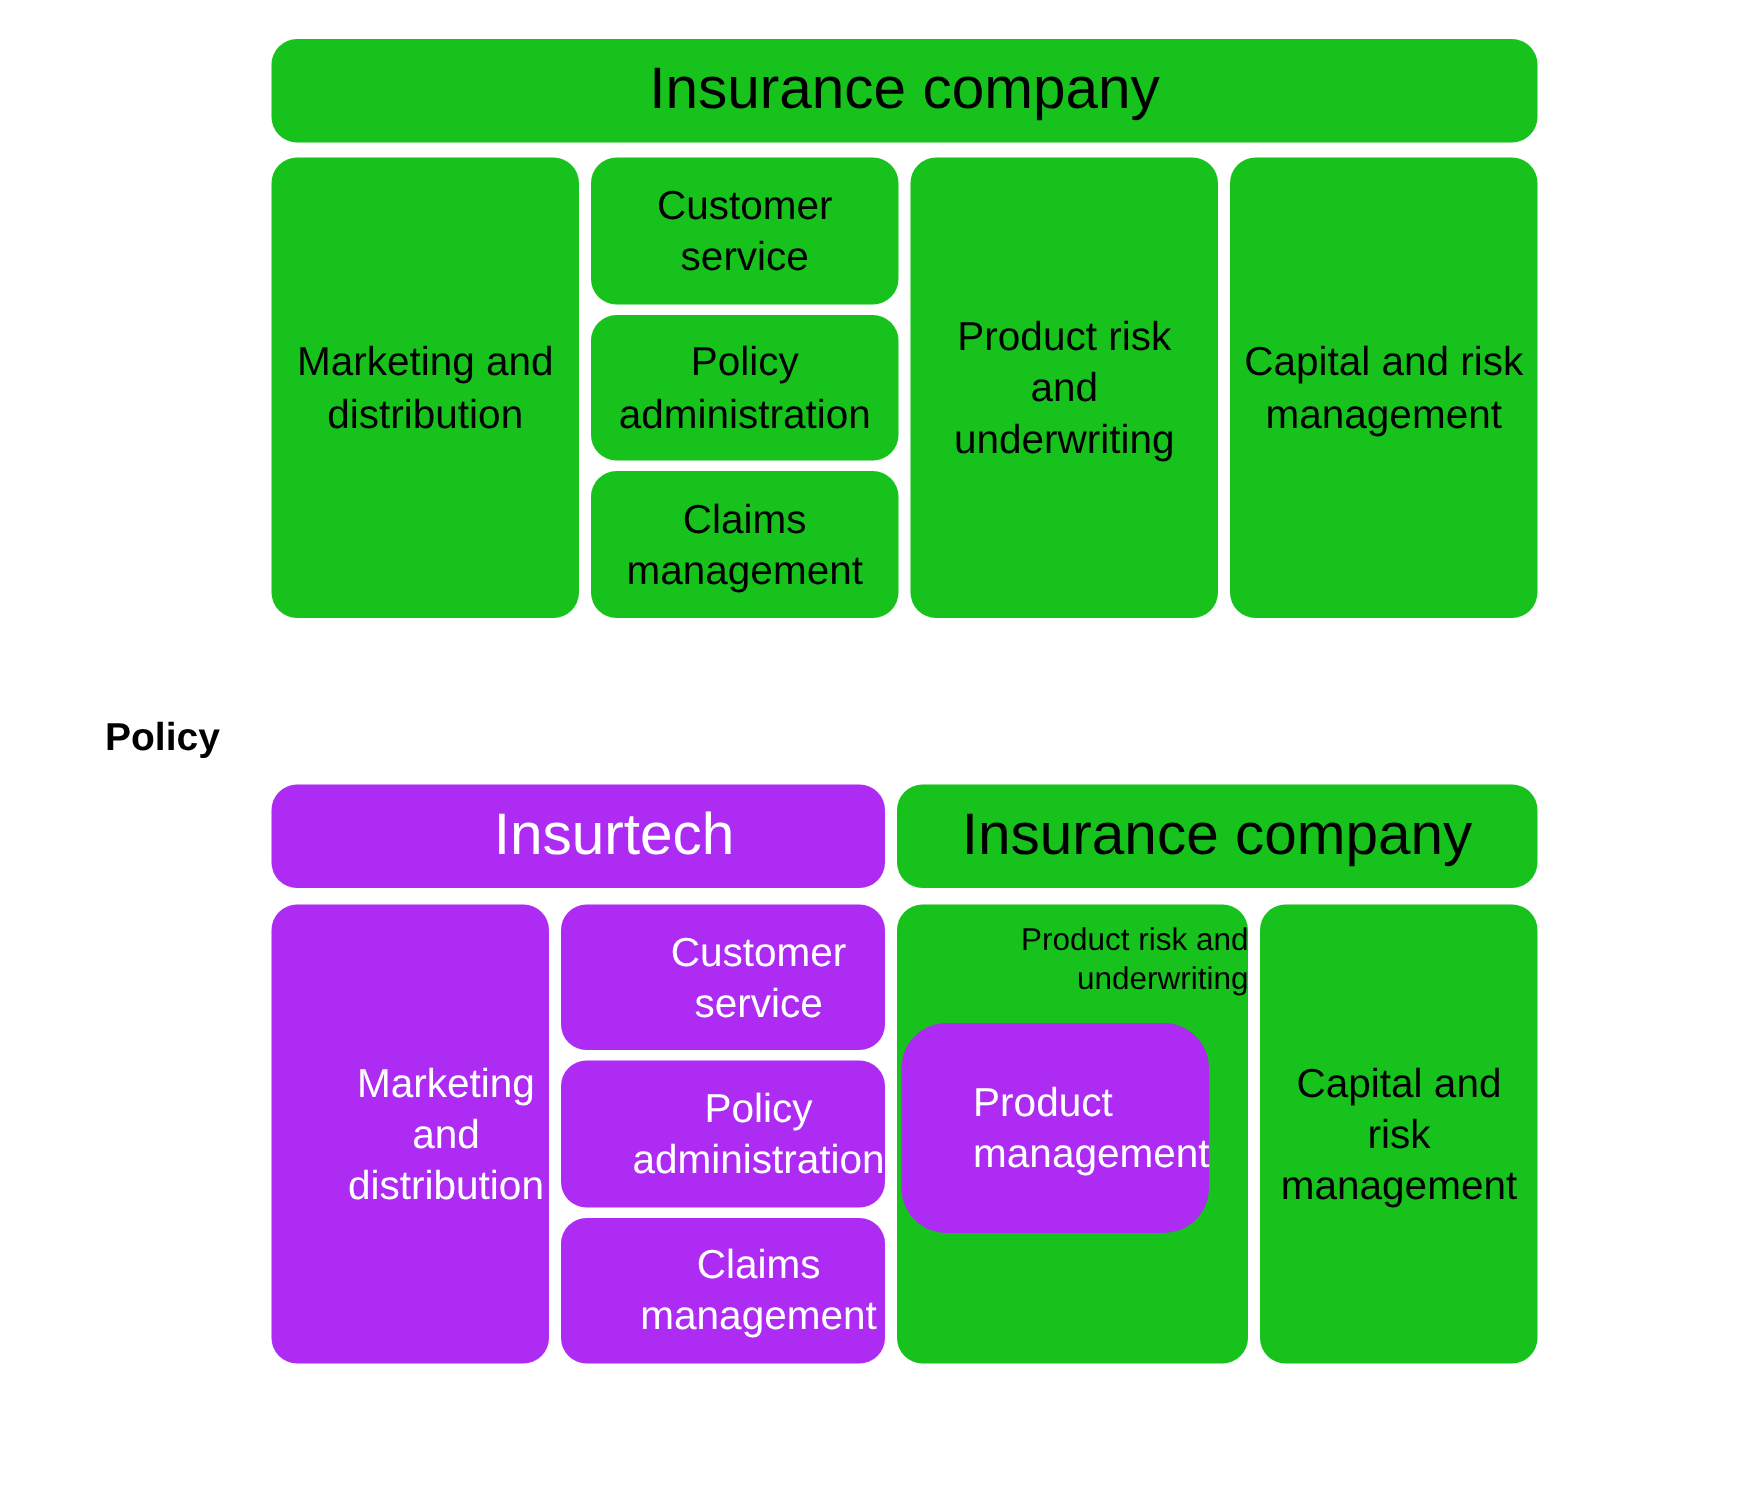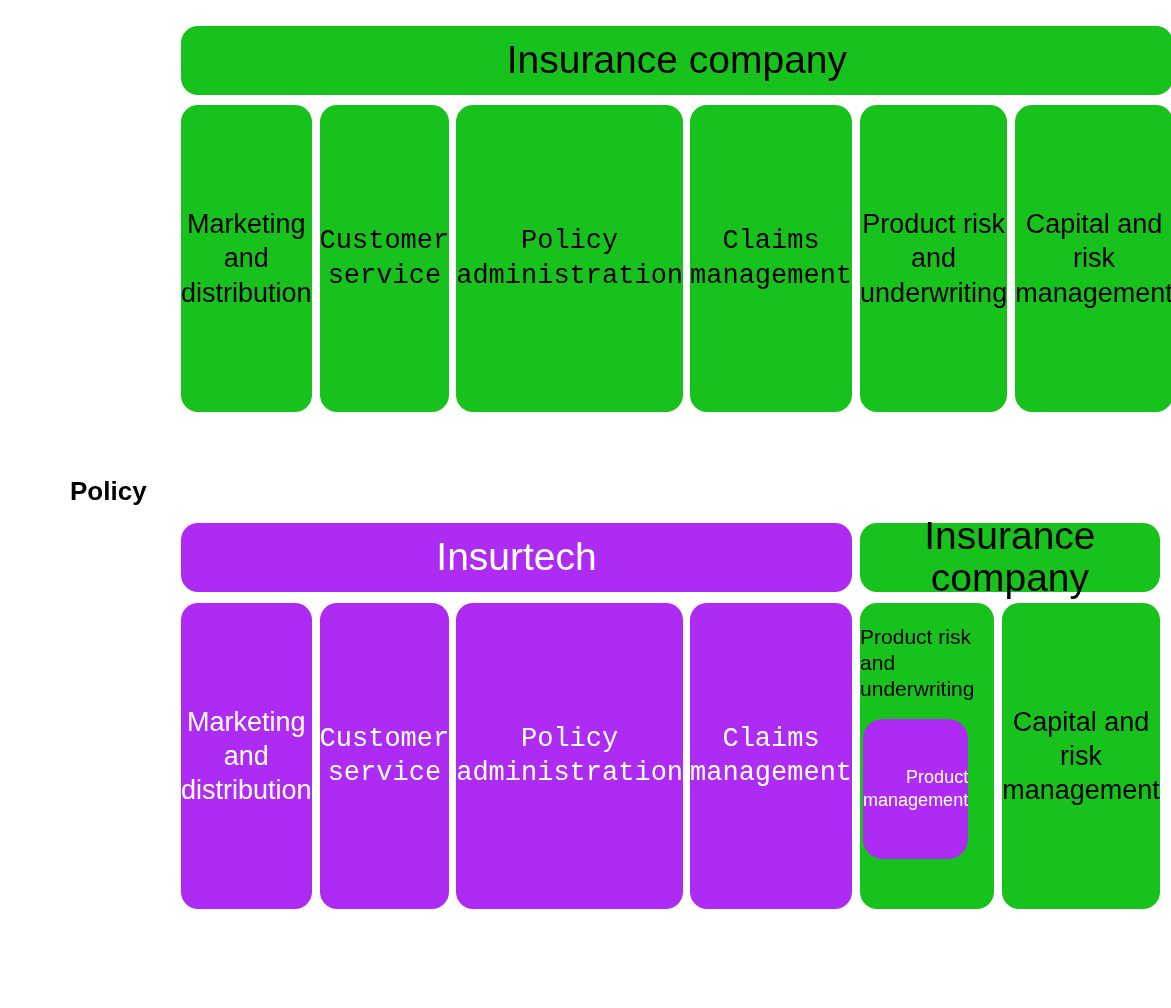--- a/index.html
+++ b/index.html
@@ -41,56 +41,55 @@
   .grid-after  { margin-top: 16px; grid-template-rows: 69px 306px; row-gap: 11px; }
   .block {
     border-radius: 17px;
     display: flex;
     align-items: center;
     justify-content: center;
     text-align: center;
     white-space: pre-line;
   }
   .green  { background: var(--green);  color: var(--green-text); }
-  .purple { background: var(--purple); color: var(--purple-text); }
+  .purple { background: var(--purple); color: var(--purple-text); padding-left: 48px; }
   .header-block { font-size: 39px; line-height: 1.1; }
   .span-all   { grid-column: 1 / 5; }
   .span-left  { grid-column: 1 / 3; }
   .span-right { grid-column: 3 / 5; }
   .body-block { font-size: 27px; line-height: 1.26; }
   .stack {
     display: flex;
-    flex-direction: row;
+    flex-direction: column;
     gap: 7px;
-    font-family: Liberation Mono, monospace;
   }
   .stack .block { flex: 1; font-size: 27px; line-height: 1.26; }
   .col3-after {
     flex-direction: column;
     align-items: stretch;
     justify-content: flex-start;
   }
   .col3-title {
-    padding-top: 21px;
+    padding-top: 11px;
     font-size: 21px;
     line-height: 1.25;
-    text-align: left;
+    text-align: right;
     white-space: pre-line;
     color: var(--green-text);
   }
   .nested-block {
     margin: 16px 26px 0 3px;
     height: 140px;
-    border-radius: 20px;
-    font-size: 18px;
+    border-radius: 30px;
+    font-size: 27px;
     line-height: 1.26;
     display: flex;
     align-items: center;
     justify-content: center;
-    text-align: right;
+    text-align: left;
     white-space: pre-line;
   }
 </style>
 </head>
 <body>
 
 <div class="canvas">
 
   <section>
 

